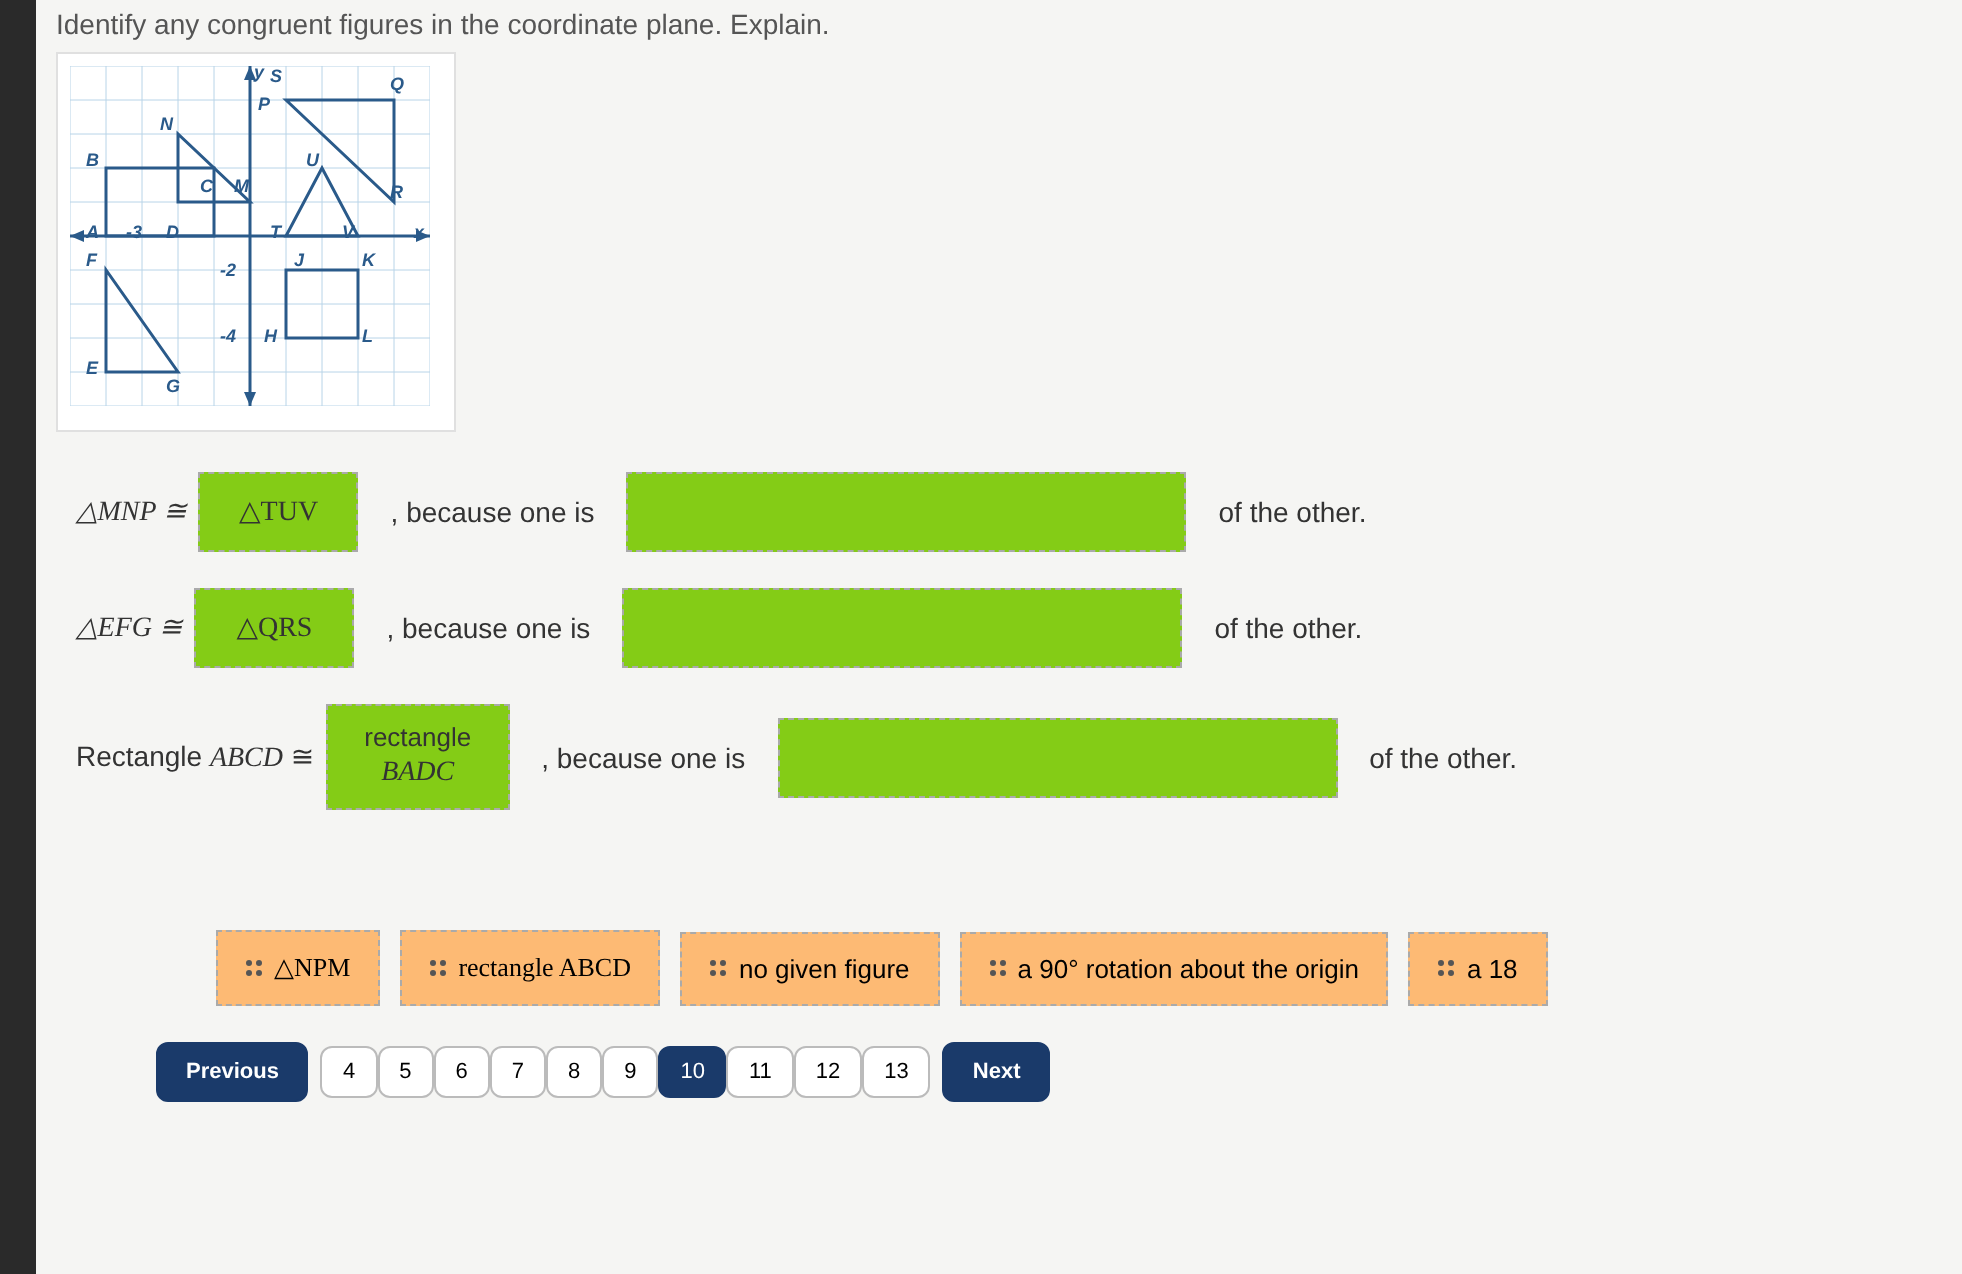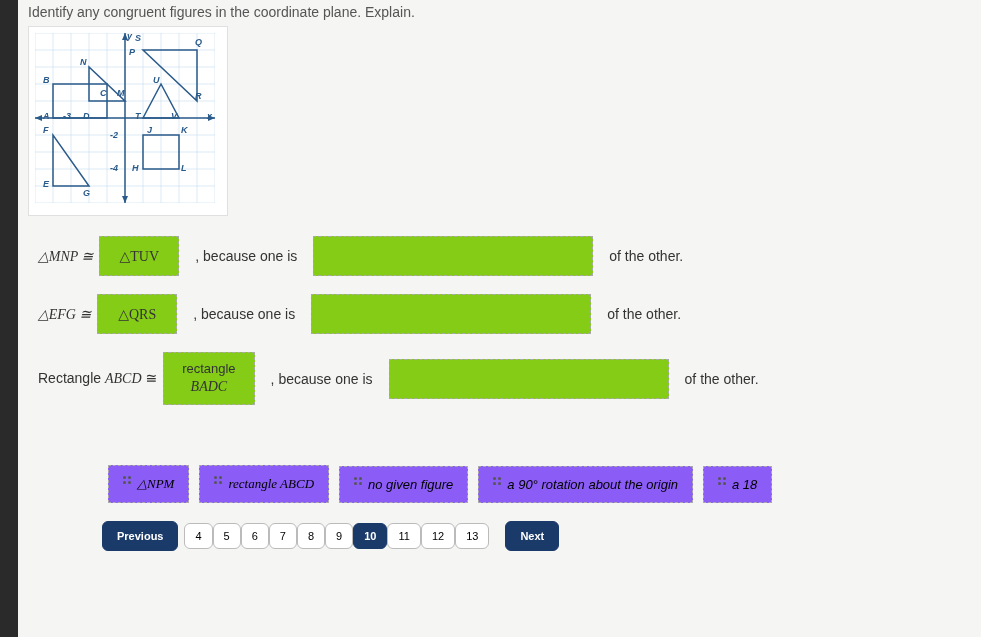--- a/index.html
+++ b/index.html
@@ -65,28 +65,27 @@
 
     .bank {
       margin-top: 60px;
       padding-left: 80px;
       display:flex;
       gap: 10px;
       align-items:center;
     }
     .tile {
       border: 1px dashed #aaa;
-      background: #8b5cf6;
+      background: #fdba74;
       padding: 10px 14px;
       font-size: 13px;
       display:flex;
-      align-items:flex-start;
+      align-items:center;
       gap: 6px;
       font-family: 'Times New Roman', serif;
-      font-style: italic;
     }
     .dots { display:inline-grid; grid-template-columns:3px 3px; grid-template-rows:3px 3px; gap:2px; }
     .dots span { width:3px; height:3px; background:#555; border-radius:50%; }
 
     .nav {
       margin-top: 18px;
       padding-left: 50px;
       display:flex;
       align-items:center;
       gap: 6px;
@@ -100,27 +99,26 @@
       min-width:28px;
       text-align:center;
       cursor:pointer;
     }
     .btn.primary {
       background:#1a3a6a;
       color:#fff;
       border-color:#1a3a6a;
       font-weight:bold;
       padding:8px 14px;
-      margin-left:24px;
     }
     .btn.active {
       background:#1a3a6a;
       color:#fff;
       border-color:#1a3a6a;
-      font-weight:bold;
+      font-weight:normal;
     }
     .tri { font-family:'Times New Roman', serif; }
   </style>
 </head>
 <body>
 
 <div class="left-bar"></div>
 
 <div class="content">
 
@@ -277,16 +275,16 @@
           <span></span>
           <span></span>
         </span>
       <span style="font-family:Arial">a 18</span>
     </div>
   </div>
 
   <div class="nav">
     <button class="btn primary">Previous</button>
     <span id="page-buttons"><button class="btn">4</button><button class="btn">5</button><button class="btn">6</button><button class="btn">7</button><button class="btn">8</button><button class="btn">9</button><button class="btn active">10</button><button class="btn">11</button><button class="btn">12</button><button class="btn">13</button></span>
-    <button class="btn primary" style="margin-left:10px">Next</button>
+    <button class="btn primary" style="">Next</button>
   </div>
 
 </div>
 
 </body></html>

